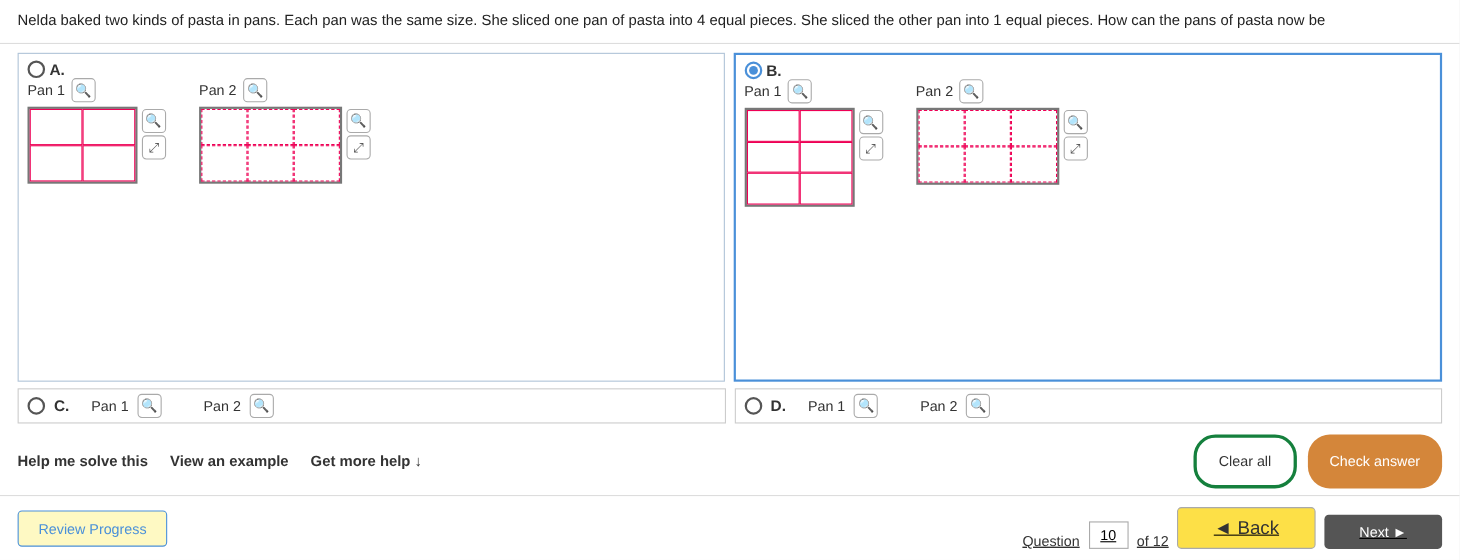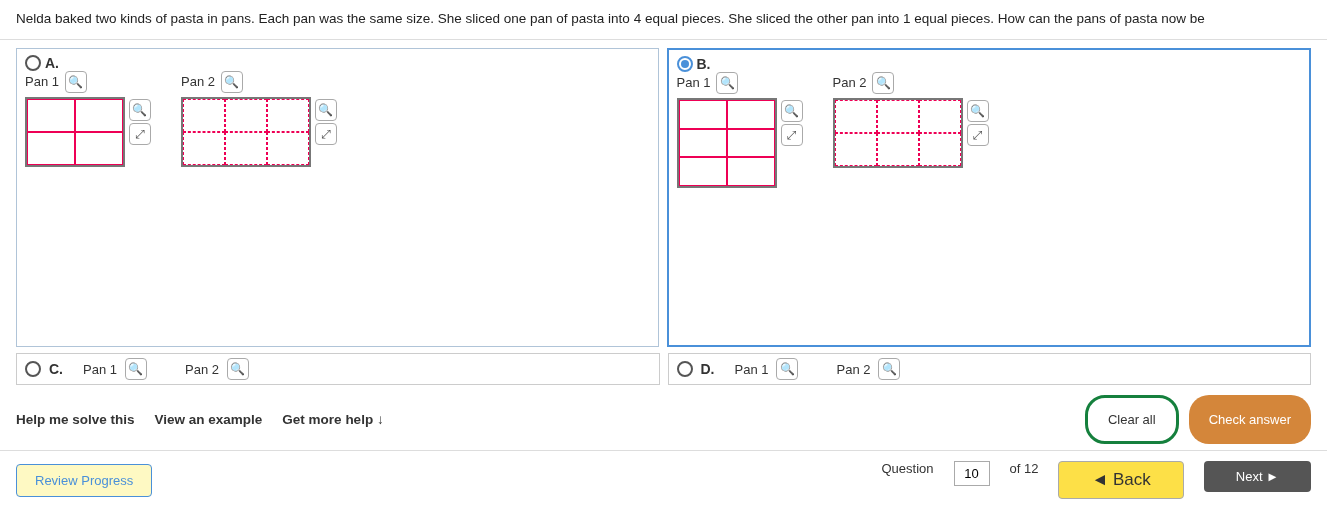--- a/index.html
+++ b/index.html
@@ -188,22 +188,23 @@
       border: 1.5px solid #4a90d9;
       border-radius: 4px;
       background: #fef9c3;
       color: #4a90d9;
       font-size: 13px;
       cursor: pointer;
     }
     .question-nav {
       margin-left: auto;
       display: flex;
-      align-items: flex-start;
-      gap: 20px;
+      align-items: flex-end;
+      gap: 8px;
+      text-decoration: underline;
     }
     .question-nav-label {
       font-size: 13px;
       color: #333;
     }
     .question-num-box {
       border: 1px solid #aaa;
       padding: 4px 8px;
       font-size: 13px;
       min-width: 36px;

